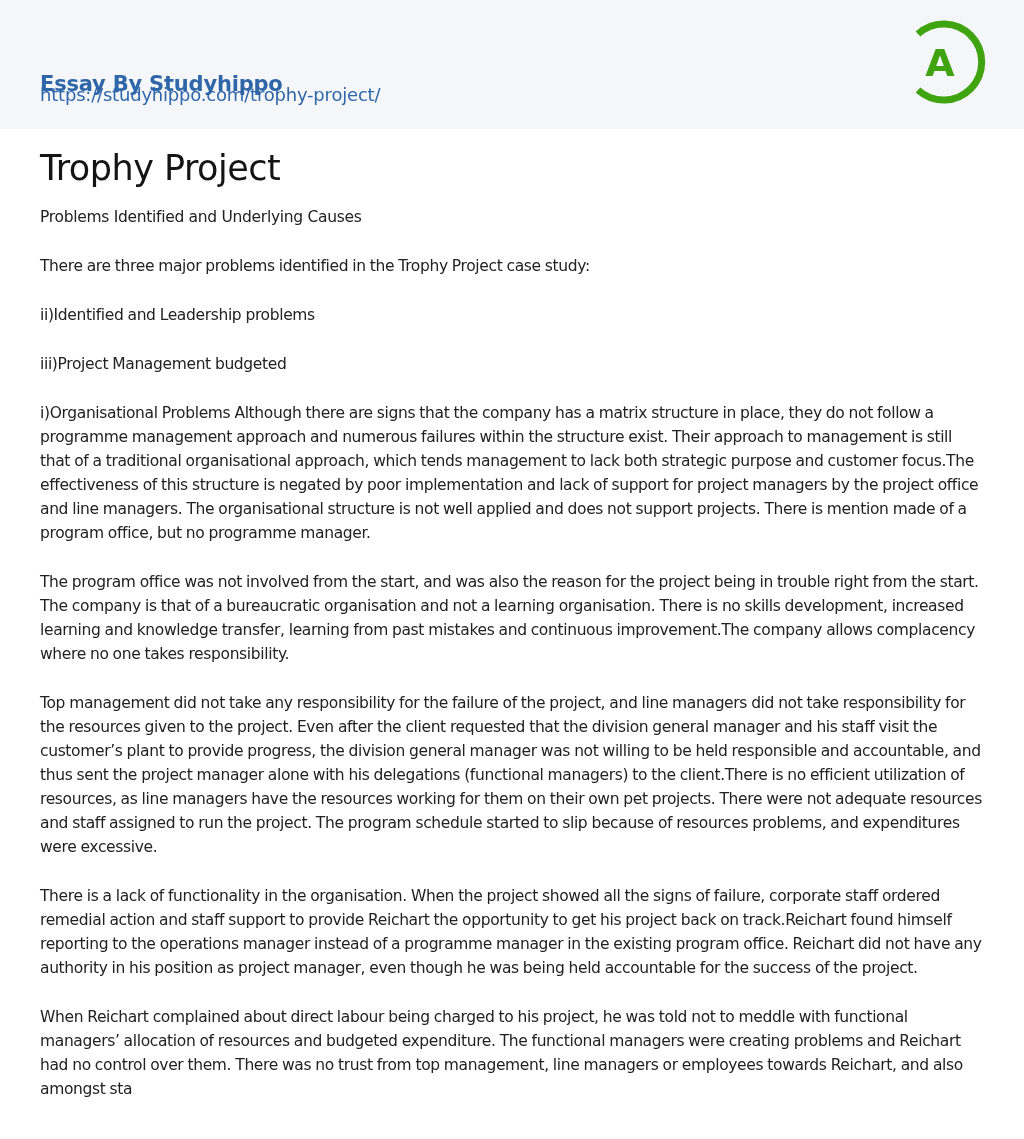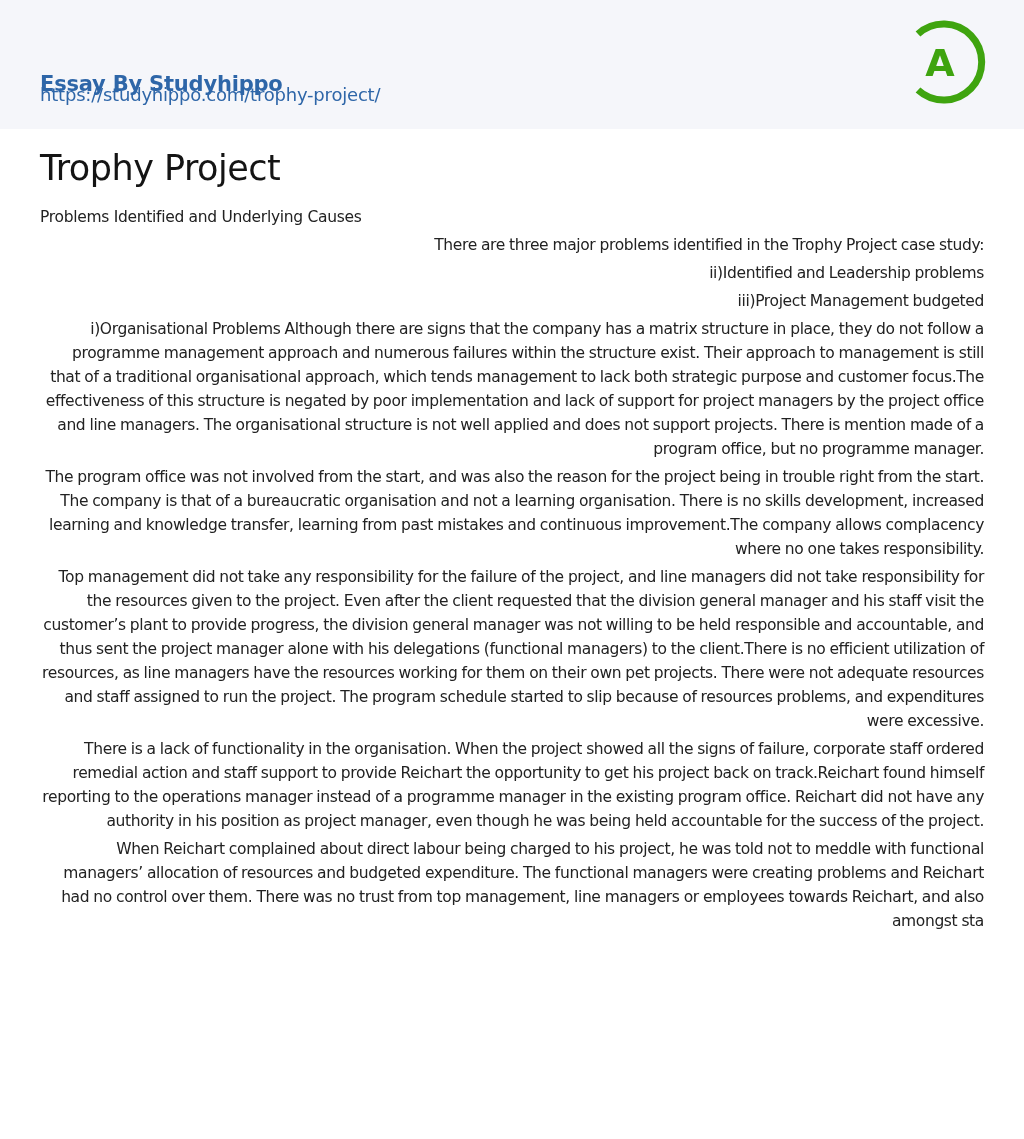--- a/index.html
+++ b/index.html
@@ -32,26 +32,25 @@
       font-size: 35px; font-weight: normal; color: #141414;
       letter-spacing: -0.5px;
       line-height: 42px;
     }
     .subtitle {
       margin-top: 16px;
       font-size: 15.5px; line-height: 24px; color: #222222;
       letter-spacing: -0.3px;
     }
     .para {
-      margin-top: 4px;
+      margin-top: 25px;
       font-size: 15.5px; line-height: 24px; color: #222222;
       letter-spacing: -0.35px;
       word-spacing: -0.5px;
       width: 944px;
-      text-align: right;
     }
   </style>
 </head>
 <body>
 
 <div class="header">
   <div class="brand">Essay By Studyhippo</div>
   <a class="url">https://studyhippo.com/trophy-project/</a>
   <svg class="logo" viewBox="0 0 78 88">
     <path d="M 8 16 A 38 38 0 1 1 8 72" fill="none" stroke="#3fa40f" stroke-width="7"></path>

